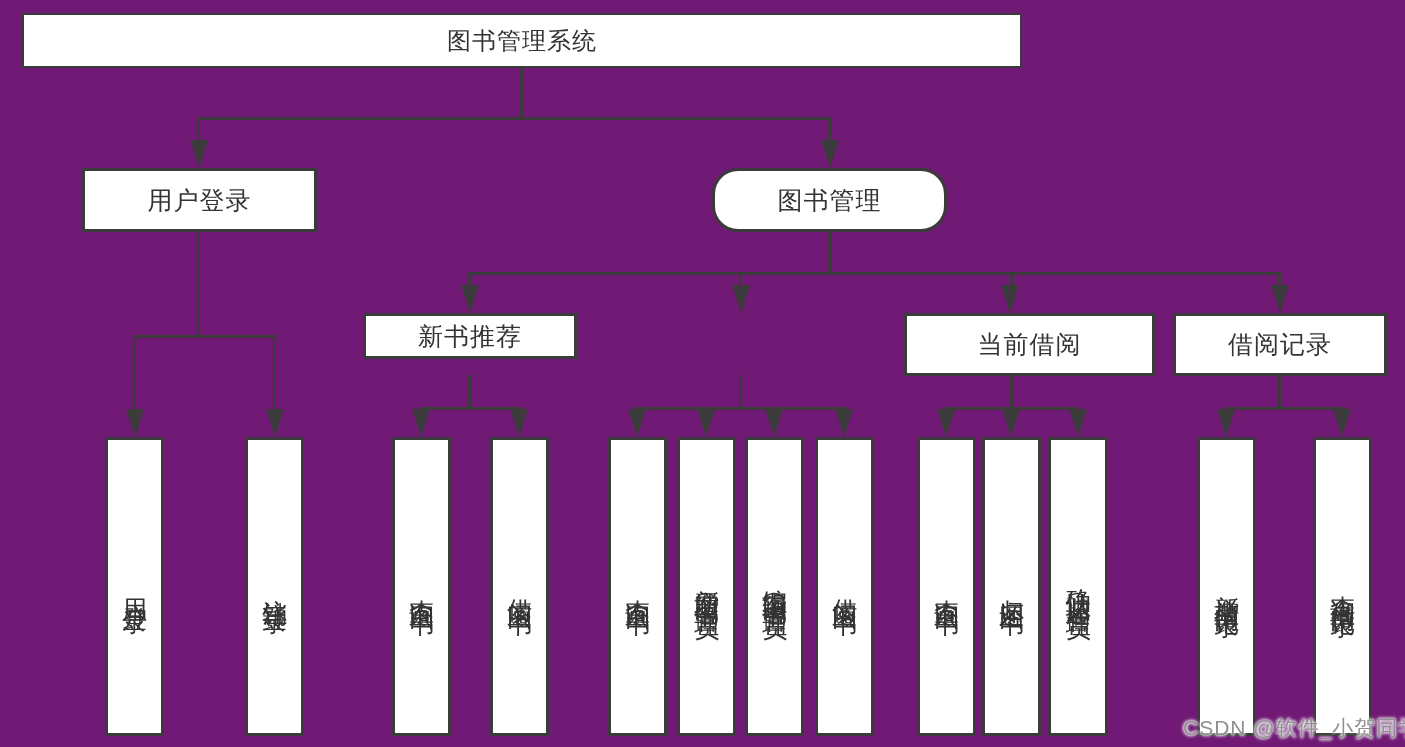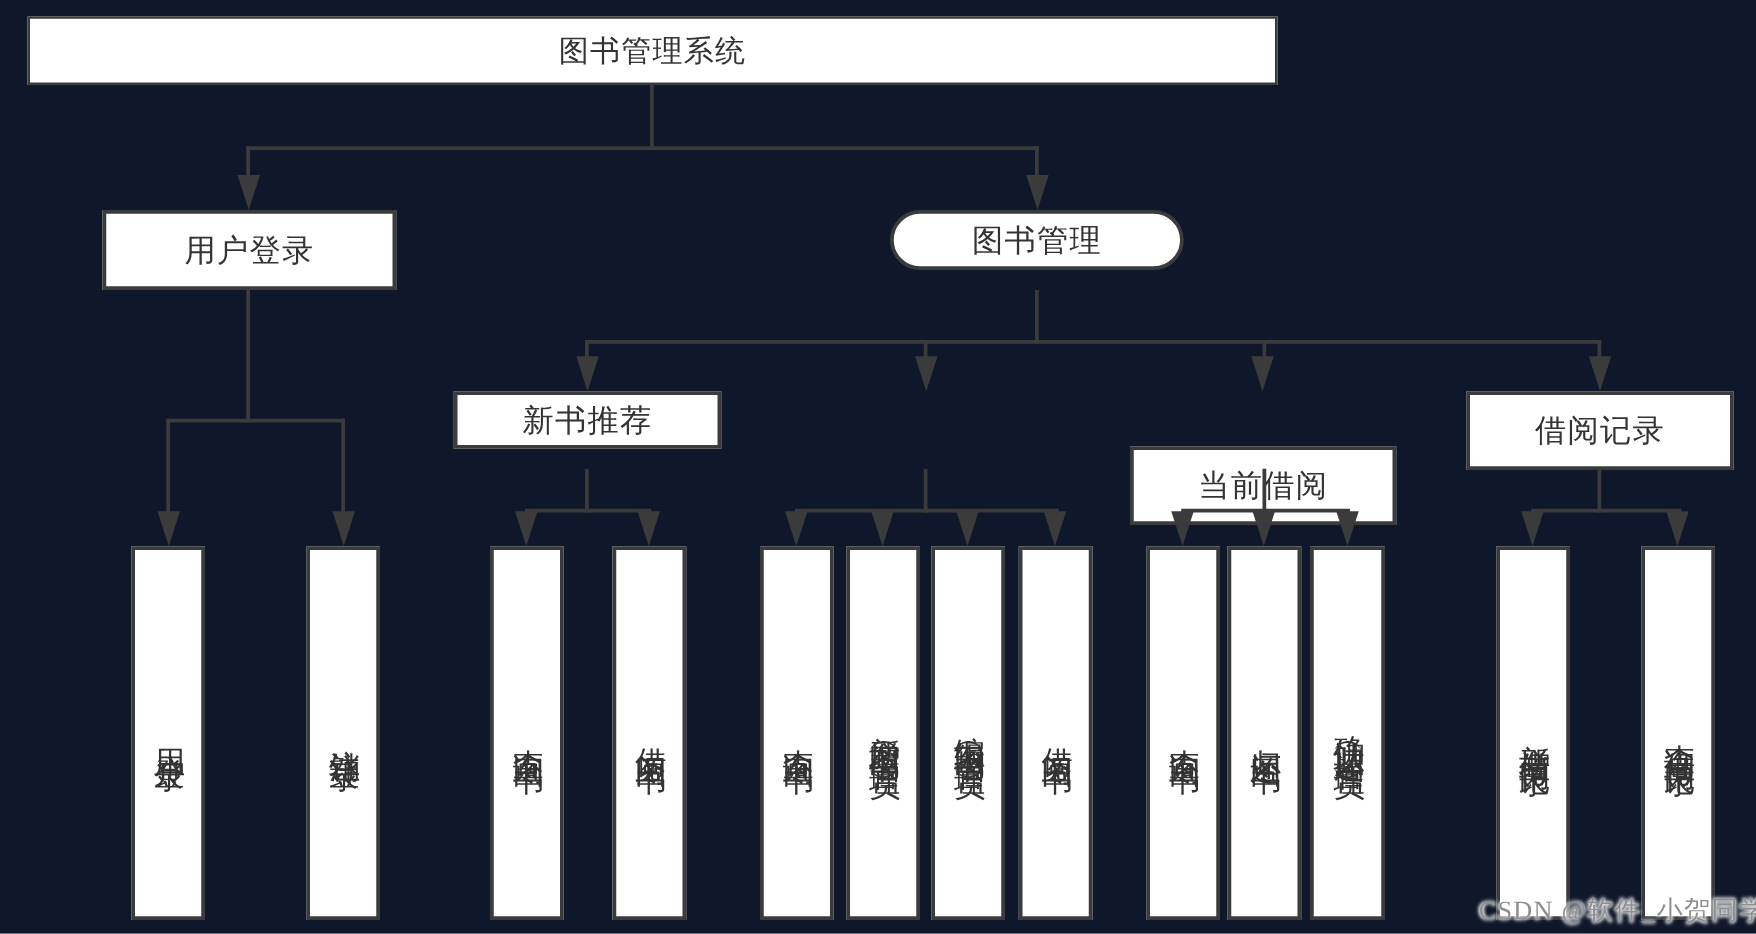--- a/index.html
+++ b/index.html
@@ -1,18 +1,18 @@
 <!DOCTYPE html>
 <html><head>
 <meta charset="utf-8">
 <style>
   html,body{margin:0;padding:0;background:#fff;}
   .stage{
-    position:relative;width:1405px;height:747px;background:#0f172a;
-    font-family:Liberation Serif, serif;overflow:hidden;
+    position:relative;width:1405px;height:747px;background:#701a75;
+    font-family:Liberation Sans, sans-serif;overflow:hidden;
   }
   .box{
     position:absolute;box-sizing:border-box;background:#fff;
     border:3px solid #3b3b3b;display:flex;align-items:center;justify-content:center;
     color:#333333;
   }
   .root-box{border-width:2px;}
   .hlabel{font-size:25px;letter-spacing:1px;white-space:nowrap;}
   .root-box .hlabel{font-size:24px;}
   .vbox .vlabel{
@@ -44,21 +44,21 @@
   <div class="vline" style="left:520px;top:68px;height:52px;"></div>
   <div class="hline" style="left:197px;top:117px;width:634px;"></div>
   <div class="vline" style="left:197px;top:117px;height:26px;"></div>
   <div class="vline" style="left:828px;top:117px;height:26px;"></div>
   <div class="arrow" style="left:190px;top:140px;"></div>
   <div class="arrow" style="left:821px;top:140px;"></div>
 
   <div class="box" style="left:82px;top:168px;width:235px;height:64px;">
     <span class="hlabel">用户登录</span>
   </div>
-  <div class="box" style="left:712px;top:168px;width:235px;height:48px;border-radius:26px;">
+  <div class="box" style="left:712px;top:168px;width:235px;height:64px;border-radius:26px;">
     <span class="hlabel">图书管理</span>
   </div>
 
   <div class="vline" style="left:197px;top:232px;height:106px;"></div>
   <div class="hline" style="left:133px;top:335px;width:143px;"></div>
   <div class="vline" style="left:133px;top:335px;height:76px;"></div>
   <div class="vline" style="left:273px;top:335px;height:76px;"></div>
   <div class="arrow" style="left:126px;top:409px;"></div>
   <div class="arrow" style="left:266px;top:409px;"></div>
 
@@ -69,21 +69,21 @@
   <div class="vline" style="left:1010px;top:272px;height:16px;"></div>
   <div class="vline" style="left:1278px;top:272px;height:16px;"></div>
   <div class="arrow" style="left:461px;top:285px;"></div>
   <div class="arrow" style="left:732px;top:285px;"></div>
   <div class="arrow" style="left:1001px;top:285px;"></div>
   <div class="arrow" style="left:1271px;top:285px;"></div>
 
   <div class="box" style="left:363px;top:313px;width:214px;height:46px;">
     <span class="hlabel">新书推荐</span>
   </div>
-  <div class="box" style="left:904px;top:313px;width:213px;height:63px;margin-top:44px;">
+  <div class="box" style="left:904px;top:313px;width:251px;height:63px;">
     <span class="hlabel">当前借阅</span>
   </div>
   <div class="box" style="left:1173px;top:313px;width:214px;height:63px;">
     <span class="hlabel">借阅记录</span>
   </div>
 
   <div class="vline" style="left:468px;top:375px;height:35px;"></div>
   <div class="hline" style="left:420px;top:407px;width:101px;"></div>
   <div class="arrow" style="left:412px;top:409px;"></div>
   <div class="arrow" style="left:510px;top:409px;"></div>

